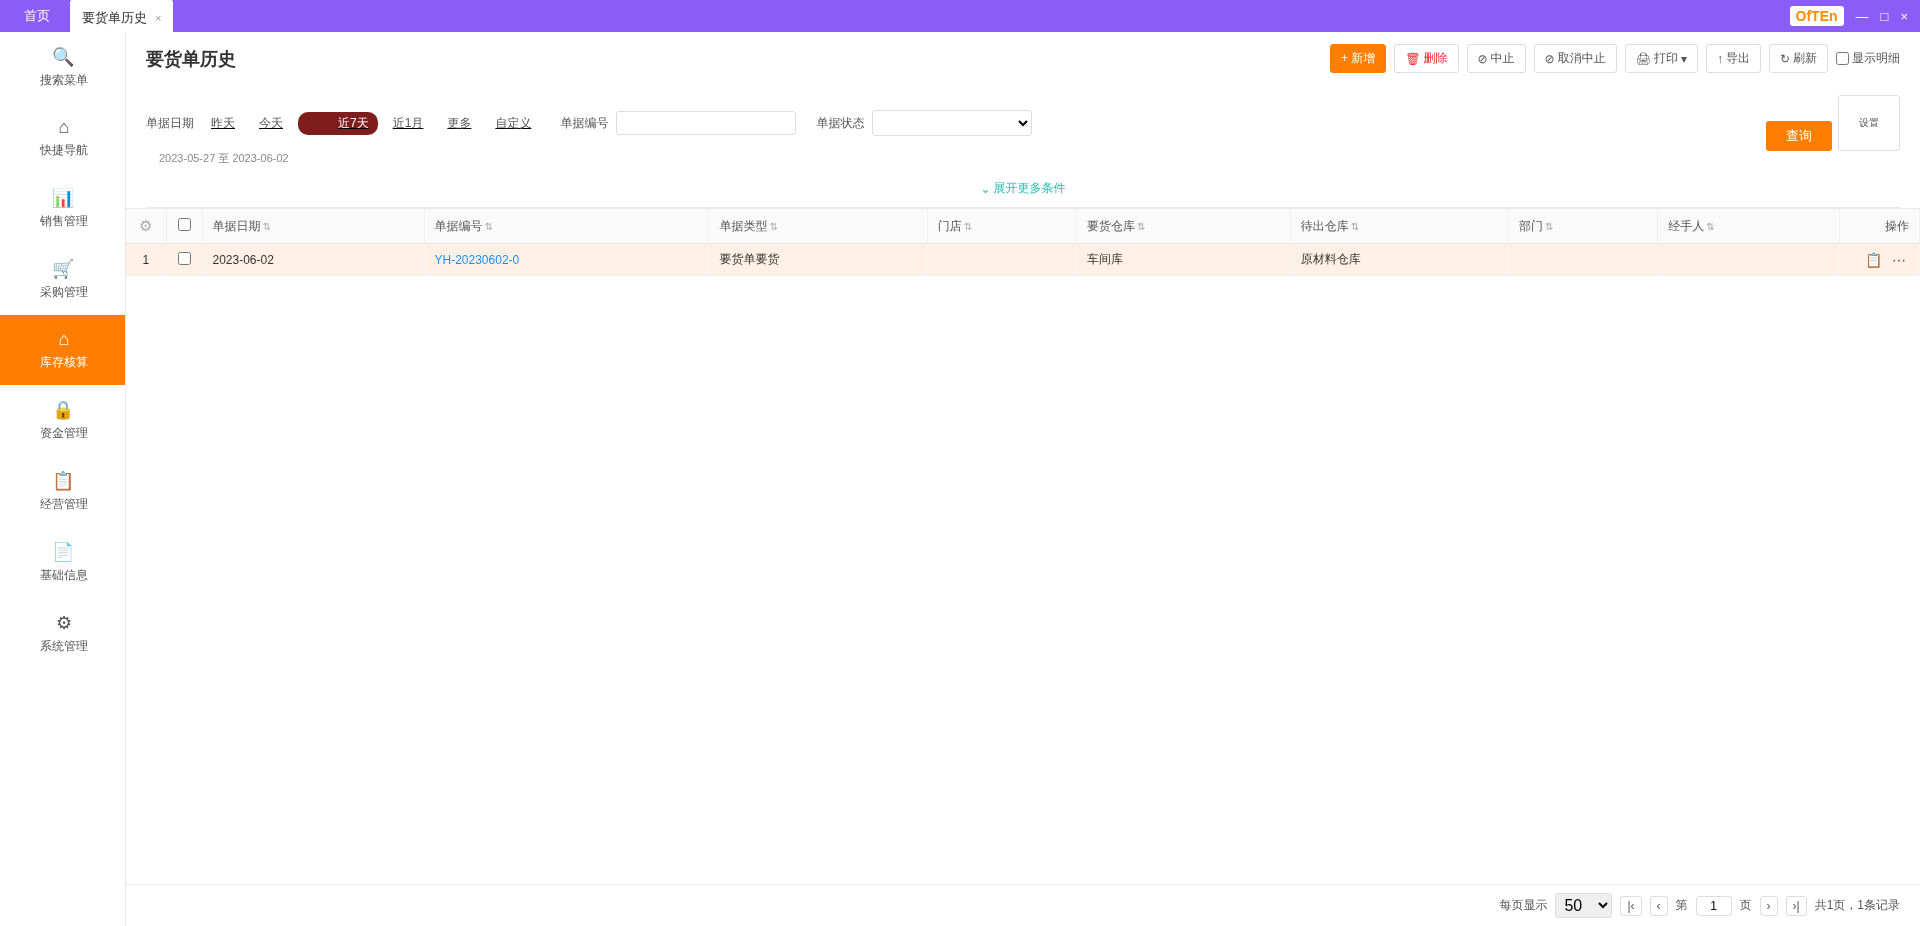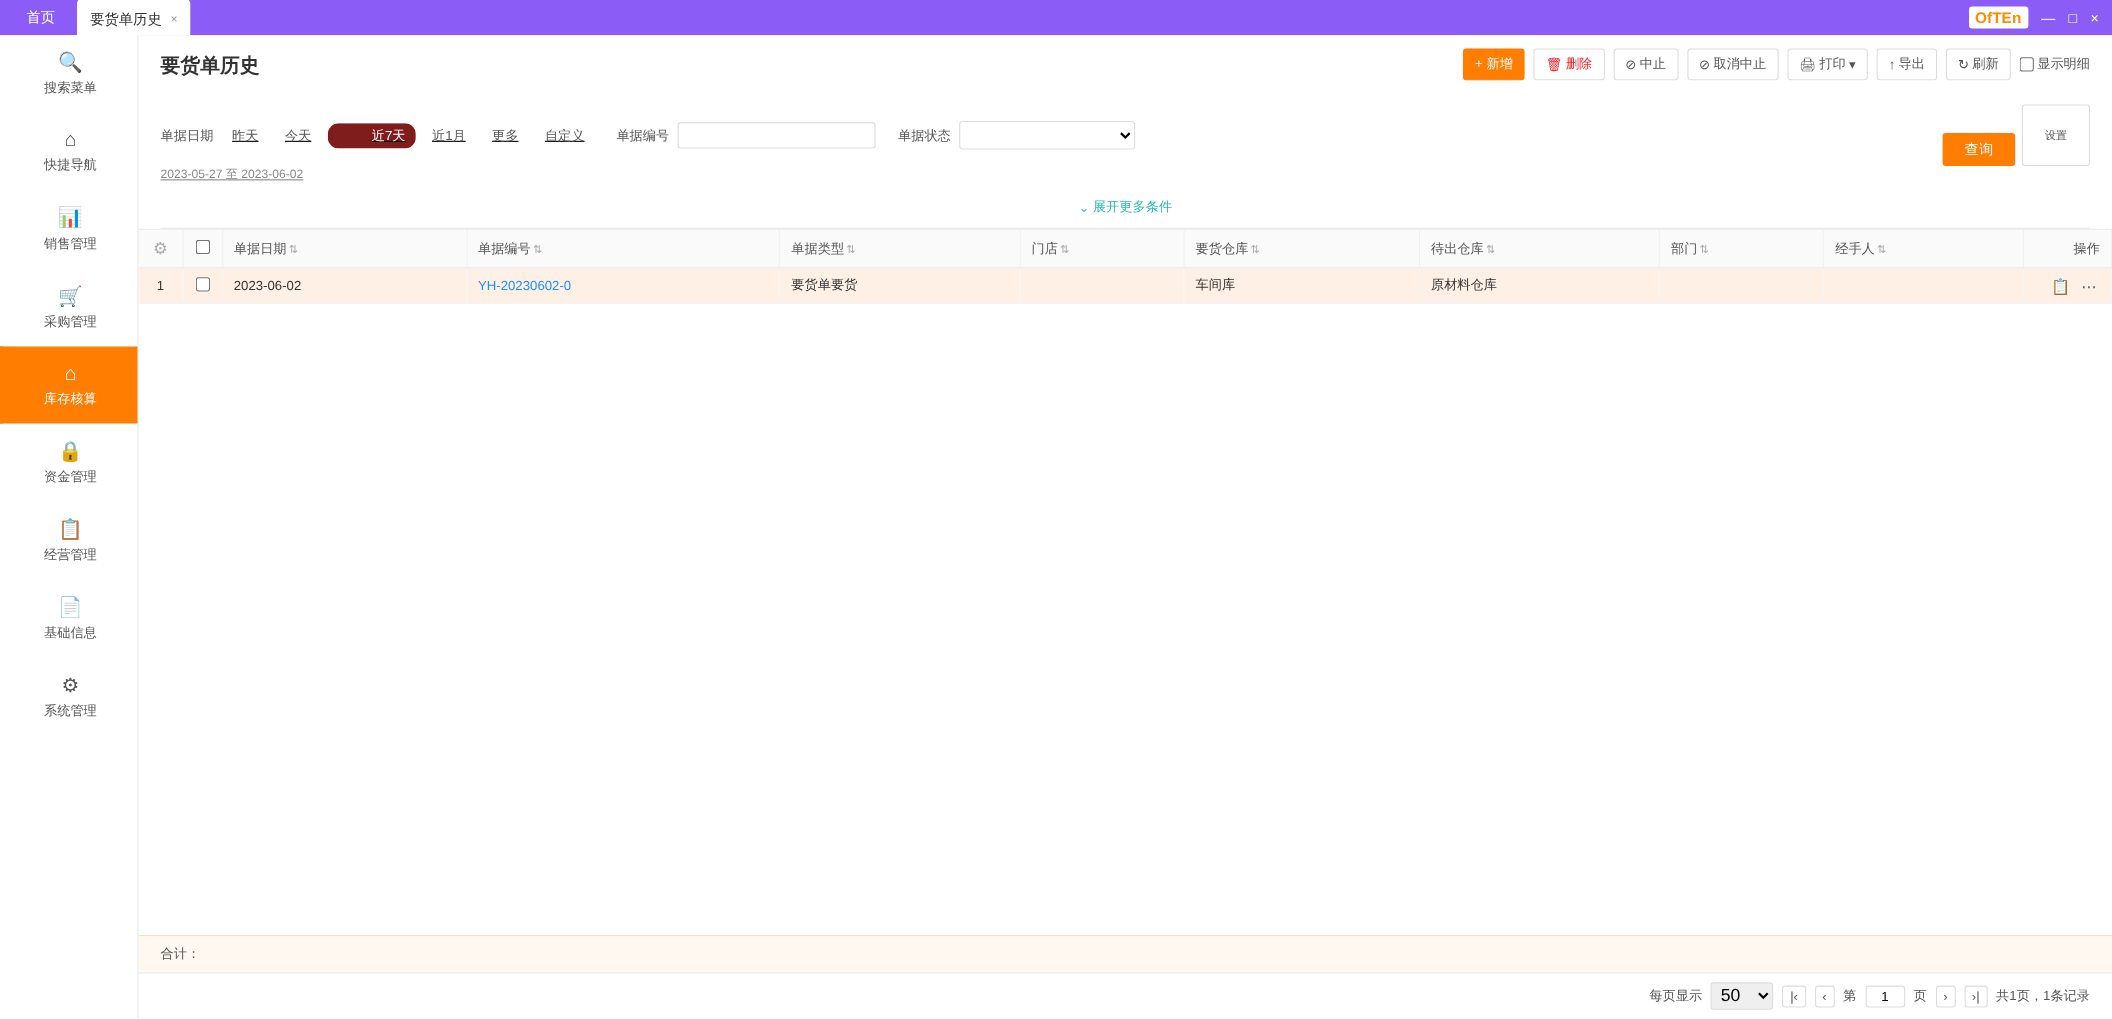--- a/index.html
+++ b/index.html
@@ -32,21 +32,21 @@
     .toolbar-btn.danger { color: #f5222d; }
 
     
     .filter-area { background: #fff; padding: 12px 20px; border-bottom: 1px solid #e8e8e8; }
     .filter-row { display: flex; align-items: center; gap: 20px; flex-wrap: wrap; }
     .filter-item { display: flex; align-items: center; gap: 8px; }
     .filter-label { color: #555; font-size: 12px; white-space: nowrap; }
     .filter-dates { display: flex; align-items: center; gap: 6px; text-decoration: underline; }
     .date-btn { padding: 2px 8px; border-radius: 3px; border: 1px solid transparent; cursor: pointer; font-size: 12px; color: #555; }
     .date-btn.active { background: #7f1d1d; color: #fff; border-radius: 10px; padding-left: 39px; }
-    .date-range { font-size: 11px; color: #888; margin-left: 0; text-decoration: underline; }
+    .date-range { font-size: 11px; color: #888; margin-left: 13px; }
     .filter-input { border: 1px solid #ddd; border-radius: 3px; padding: 4px 8px; font-size: 12px; width: 180px; outline: none; }
     .filter-select { border: 1px solid #ddd; border-radius: 3px; padding: 4px 8px; font-size: 12px; min-width: 160px; outline: none; background: #fff; }
     .expand-btn { display: flex; align-items: center; gap: 3px; color: #2dbdad; cursor: pointer; font-size: 12px; margin-top: 8px; }
     .query-btn { background: #ff7d00; color: #fff; border: none; border-radius: 3px; padding: 6px 20px; cursor: pointer; font-size: 13px; }
     .settings-btn { background: #fff; color: #555; border: 1px solid #ddd; border-radius: 3px; padding: 20px 20px; cursor: pointer; font-size: 10px; }
 
     
     .table-container { flex: 1; overflow: auto; background: #fff; margin: 0; }
     .data-table { width: 100%; border-collapse: collapse; font-size: 12px; }
     .data-table th { background: #fafafa; border-bottom: 1px solid #e8e8e8; border-right: 1px solid #f0f0f0; padding: 8px 10px; text-align: left; color: #555; font-weight: normal; white-space: nowrap; }
@@ -271,23 +271,20 @@
               <td></td>
               <td class="col-ops">
                 <span class="ops-icon" title="编辑">📋</span>
                 <span class="ops-icon" title="更多">⋯</span>
               </td>
             </tr>
           </tbody>
         </table>
       </div>
 
-      <div class="table-footer">
-        <span>合计：</span>
-      </div>
 
       <div class="pagination-bar">
         <span>每页显示</span>
         <select class="page-size-select">
           <option value="50">50</option>
           <option value="100">100</option>
           <option value="200">200</option>
         </select>
         <button class="page-nav-btn">|‹</button>
         <button class="page-nav-btn">‹</button>

